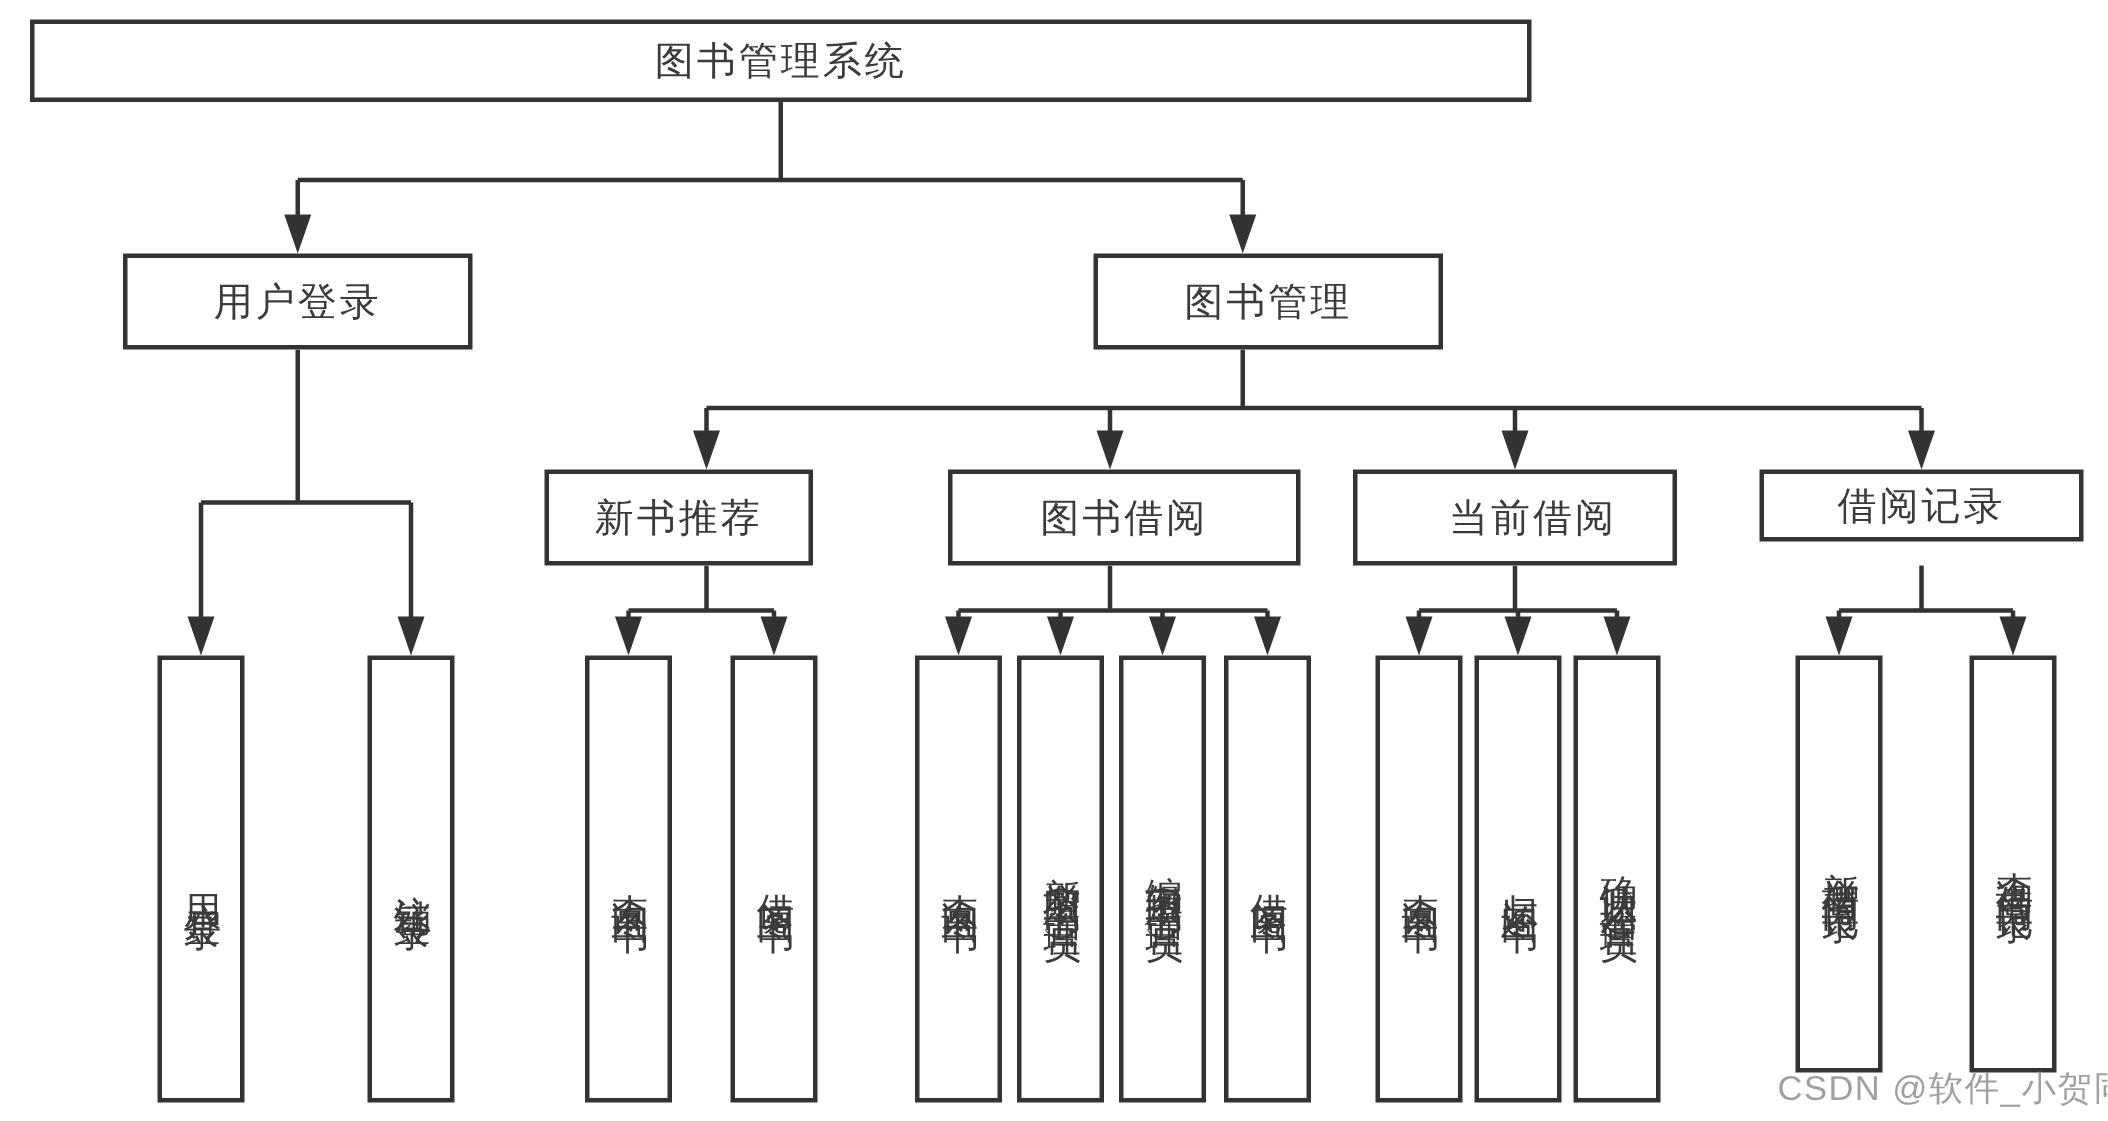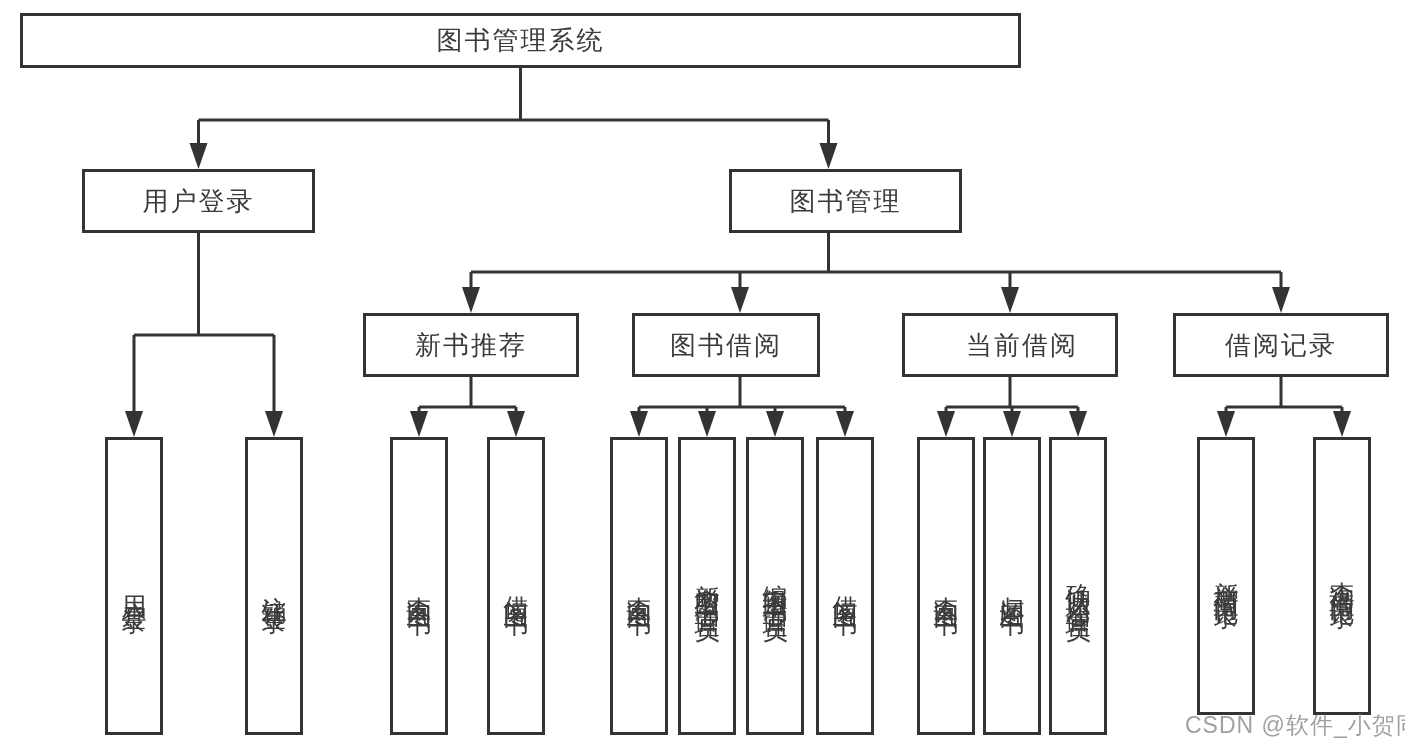--- a/index.html
+++ b/index.html
@@ -41,24 +41,24 @@
     writing-mode: vertical-rl;
     text-orientation: mixed;
     font-size: 25px;
     letter-spacing: 5px;
     line-height: 1;
   }
   
   #node-root        { left: 20px;   top: 13px;  width: 1001px; height: 55px; }
   #node-user-login  { left: 82px;   top: 169px; width: 233px;  height: 64px; }
   #node-book-mgmt   { left: 712px;  top: 169px; width: 233px;  height: 64px; margin-left: 17px; }
-  #node-new-book-rec   { left: 363px;  top: 313px; width: 216px; height: 64px; }
-  #node-book-borrow    { left: 632px;  top: 313px; width: 188px; height: 64px; font-family: Liberation Mono, monospace; }
+  #node-new-book-rec   { left: 363px;  top: 313px; width: 179px; height: 64px; }
+  #node-book-borrow    { left: 632px;  top: 313px; width: 235px; height: 64px; font-family: Liberation Mono, monospace; }
   #node-current-borrow { left: 902px;  top: 313px; width: 216px; height: 64px; padding-left: 24px; }
-  #node-borrow-records { left: 1173px; top: 313px; width: 216px; height: 64px; }
+  #node-borrow-records { left: 1173px; top: 313px; width: 216px; height: 48px; }
   
   .node.leaf { top: 437px; width: 58px; height: 298px; }
   #leaf-user-login     { left: 105px; }
   #leaf-logout         { left: 245px; }
   #leaf-nbr-query      { left: 390px; }
   #leaf-nbr-borrow     { left: 487px; }
   #leaf-bb-query       { left: 610px; }
   #leaf-bb-add         { left: 678px; }
   #leaf-bb-edit        { left: 746px; }
   #leaf-bb-borrow      { left: 816px; }

